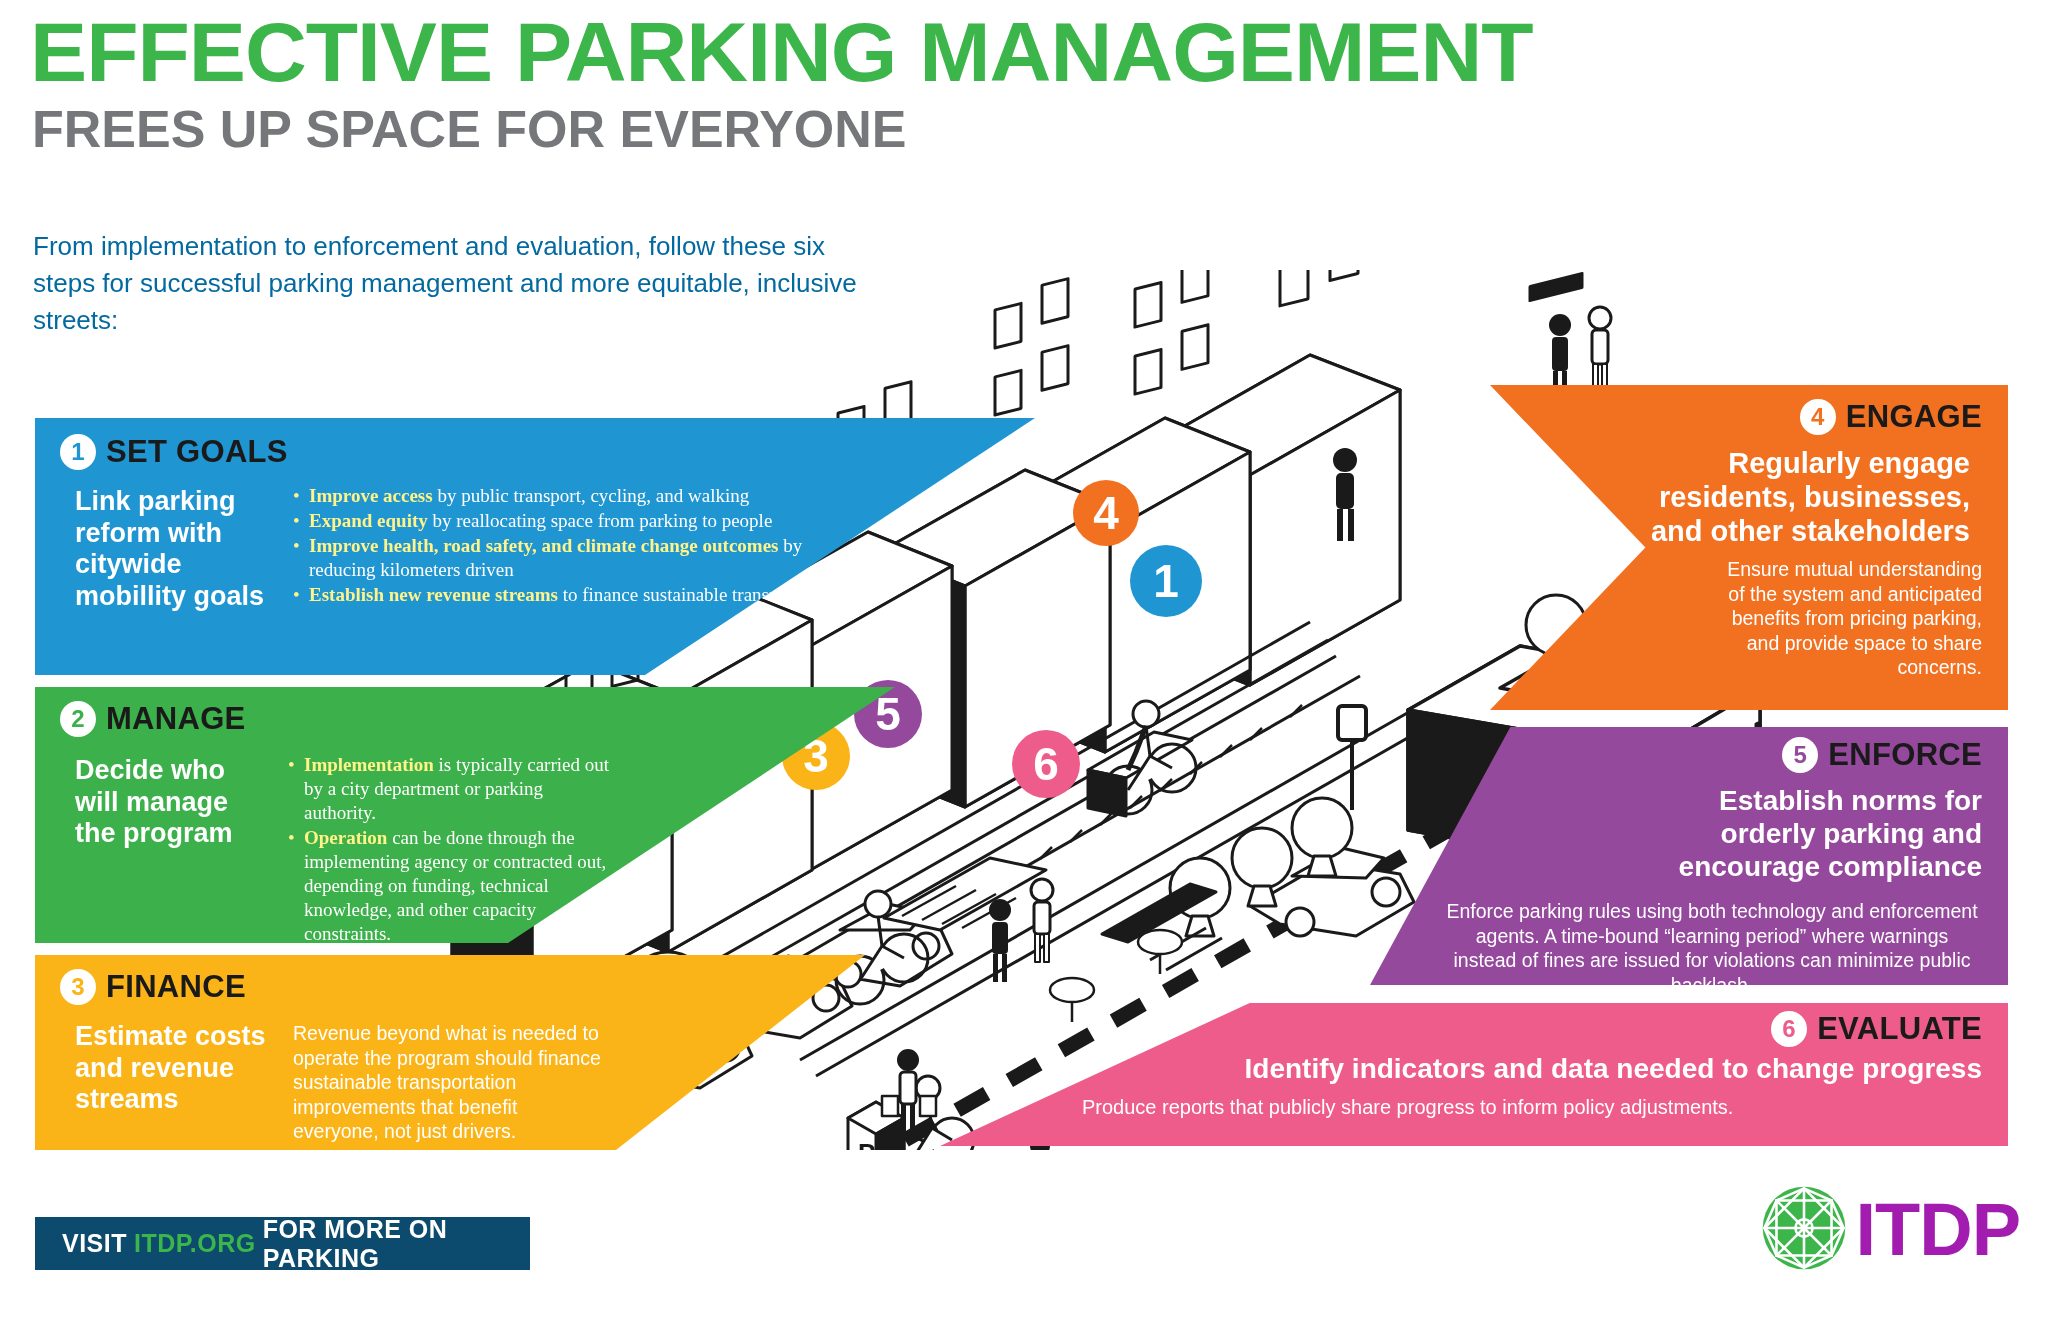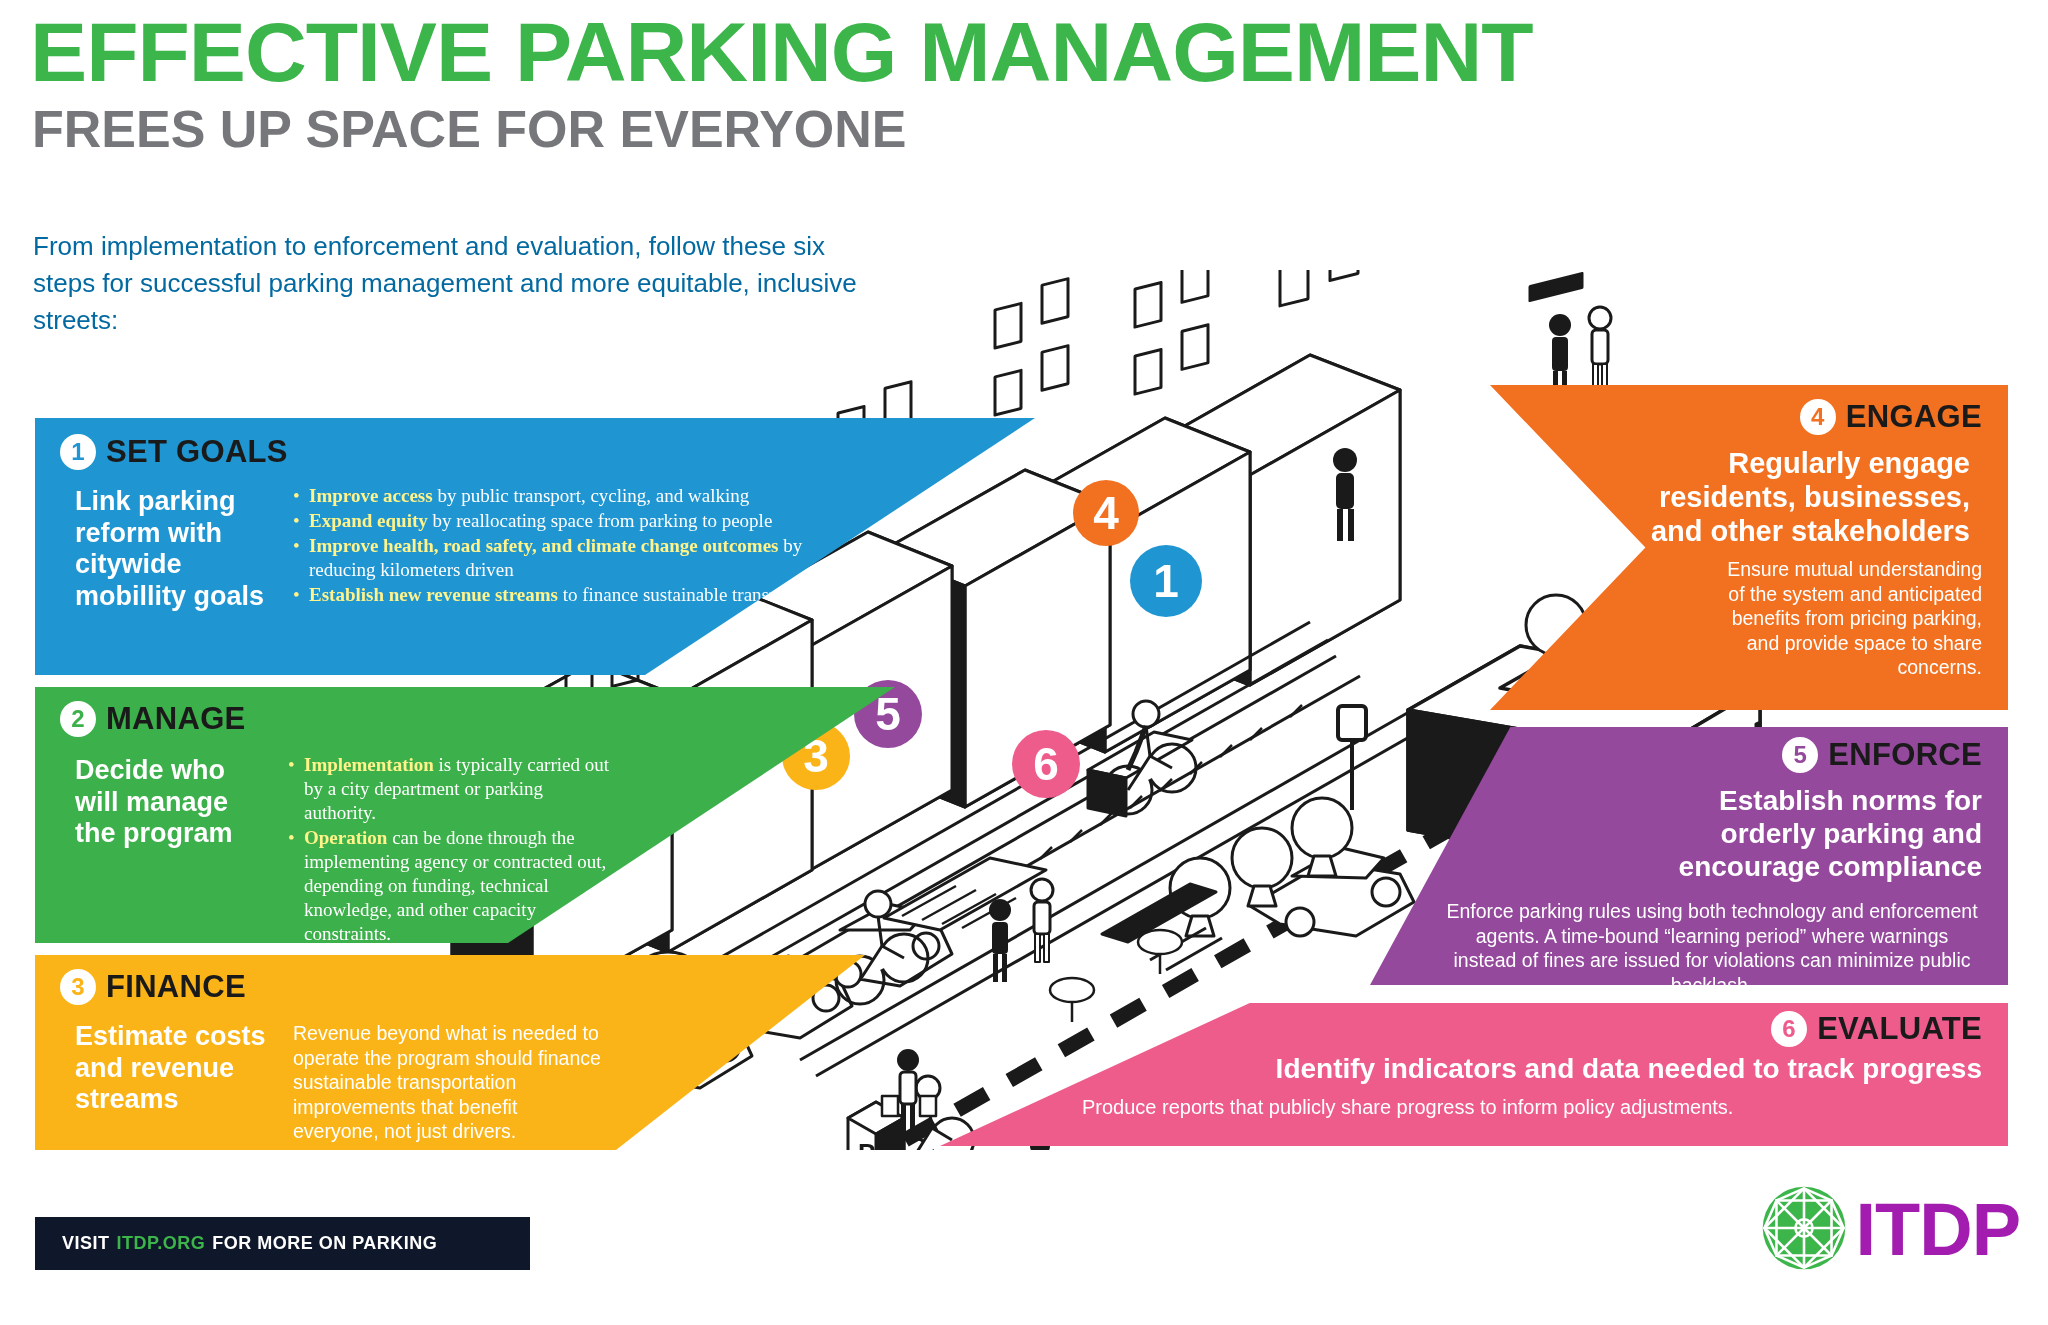--- a/index.html
+++ b/index.html
@@ -87,22 +87,22 @@
   
   #p6{ left:940px; top:1003px; width:1068px; height:143px; background:#EE5C8B;
        clip-path: polygon(29% 0, 100% 0, 100% 100%, 0 100%); }
   #p6 .ptitle{ position:absolute; right:26px; top:8px; }
   #p6 .lead{ position:absolute; right:26px; top:50px; width:900px; text-align:right; font-size:28px; }
   #p6 .body-txt{ position:absolute; right:26px; top:92px; width:900px; text-align:left; font-size:20px; }
 
   
   .visit-bar{
     position:absolute; left:35px; top:1217px; width:495px; height:53px;
-    background:#0f172a; display:flex; align-items:center; padding-left:27px;
-    font-size:18px; font-weight:bold; color:#fff; letter-spacing:0.5px;
+    background:#0c4a6e; display:flex; align-items:center; padding-left:27px;
+    font-size:25px; font-weight:bold; color:#fff; letter-spacing:0.5px;
   }
   .visit-bar .dom{ color:#3CB54A; margin:0 7px; }
 
   .logo{ position:absolute; right:28px; top:1185px; display:flex; align-items:center; gap:8px; }
   .logo .wordmark{ font-size:74px; font-weight:bold; color:#a21caf; letter-spacing:-1px; line-height:1; }
 
   
   .marker{
     position:absolute; border-radius:50%;
     display:flex; align-items:center; justify-content:center;
@@ -522,21 +522,21 @@
     </div>
     <div class="lead">Establish norms for orderly parking and encourage compliance</div>
     <div class="body-txt">Enforce parking rules using both technology and enforcement agents. A time-bound “learning period” where warnings instead of fines are issued for violations can minimize public backlash.</div>
   </div>
 
   <div class="panel right" id="p6">
     <div class="ptitle">
       <span class="badge" style="color:#EE5C8B;">6</span>
       <span>EVALUATE</span>
     </div>
-    <div class="lead">Identify indicators and data needed to track progress</div>
+    <div class="lead">Identify indicators and data needed to change progress</div>
     <div class="body-txt">Produce reports that publicly share progress to inform policy adjustments.</div>
   </div>
 
   <div class="visit-bar">
     <span>VISIT</span>
     <span class="dom">ITDP.ORG</span>
     <span>FOR MORE ON PARKING</span>
   </div>
 
   <div class="logo">

